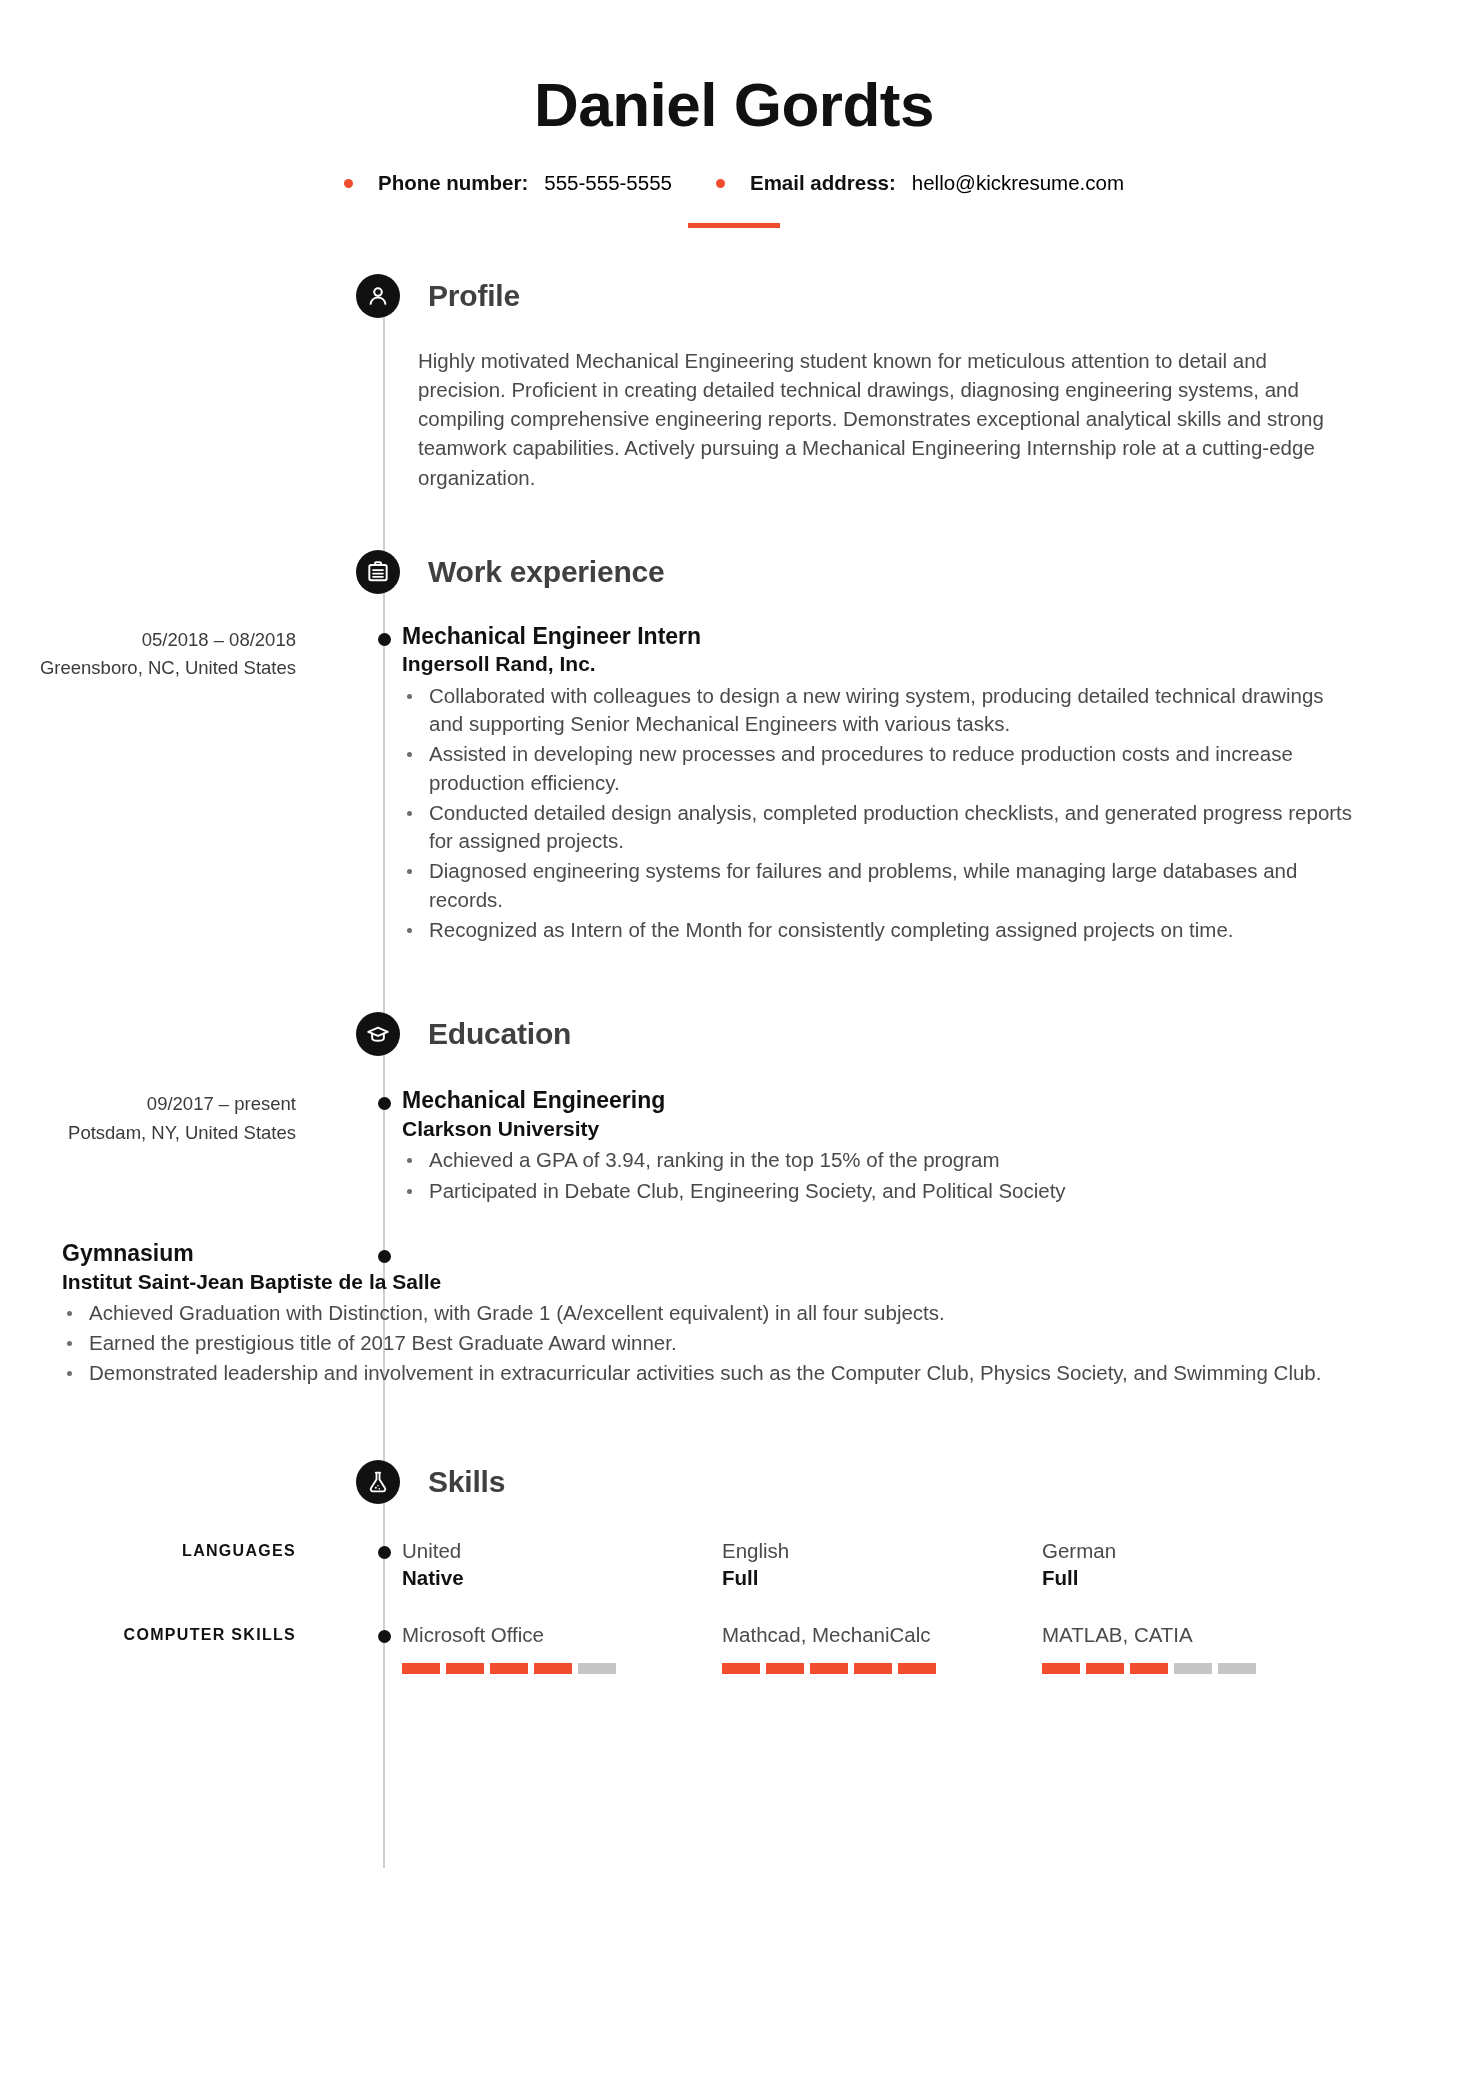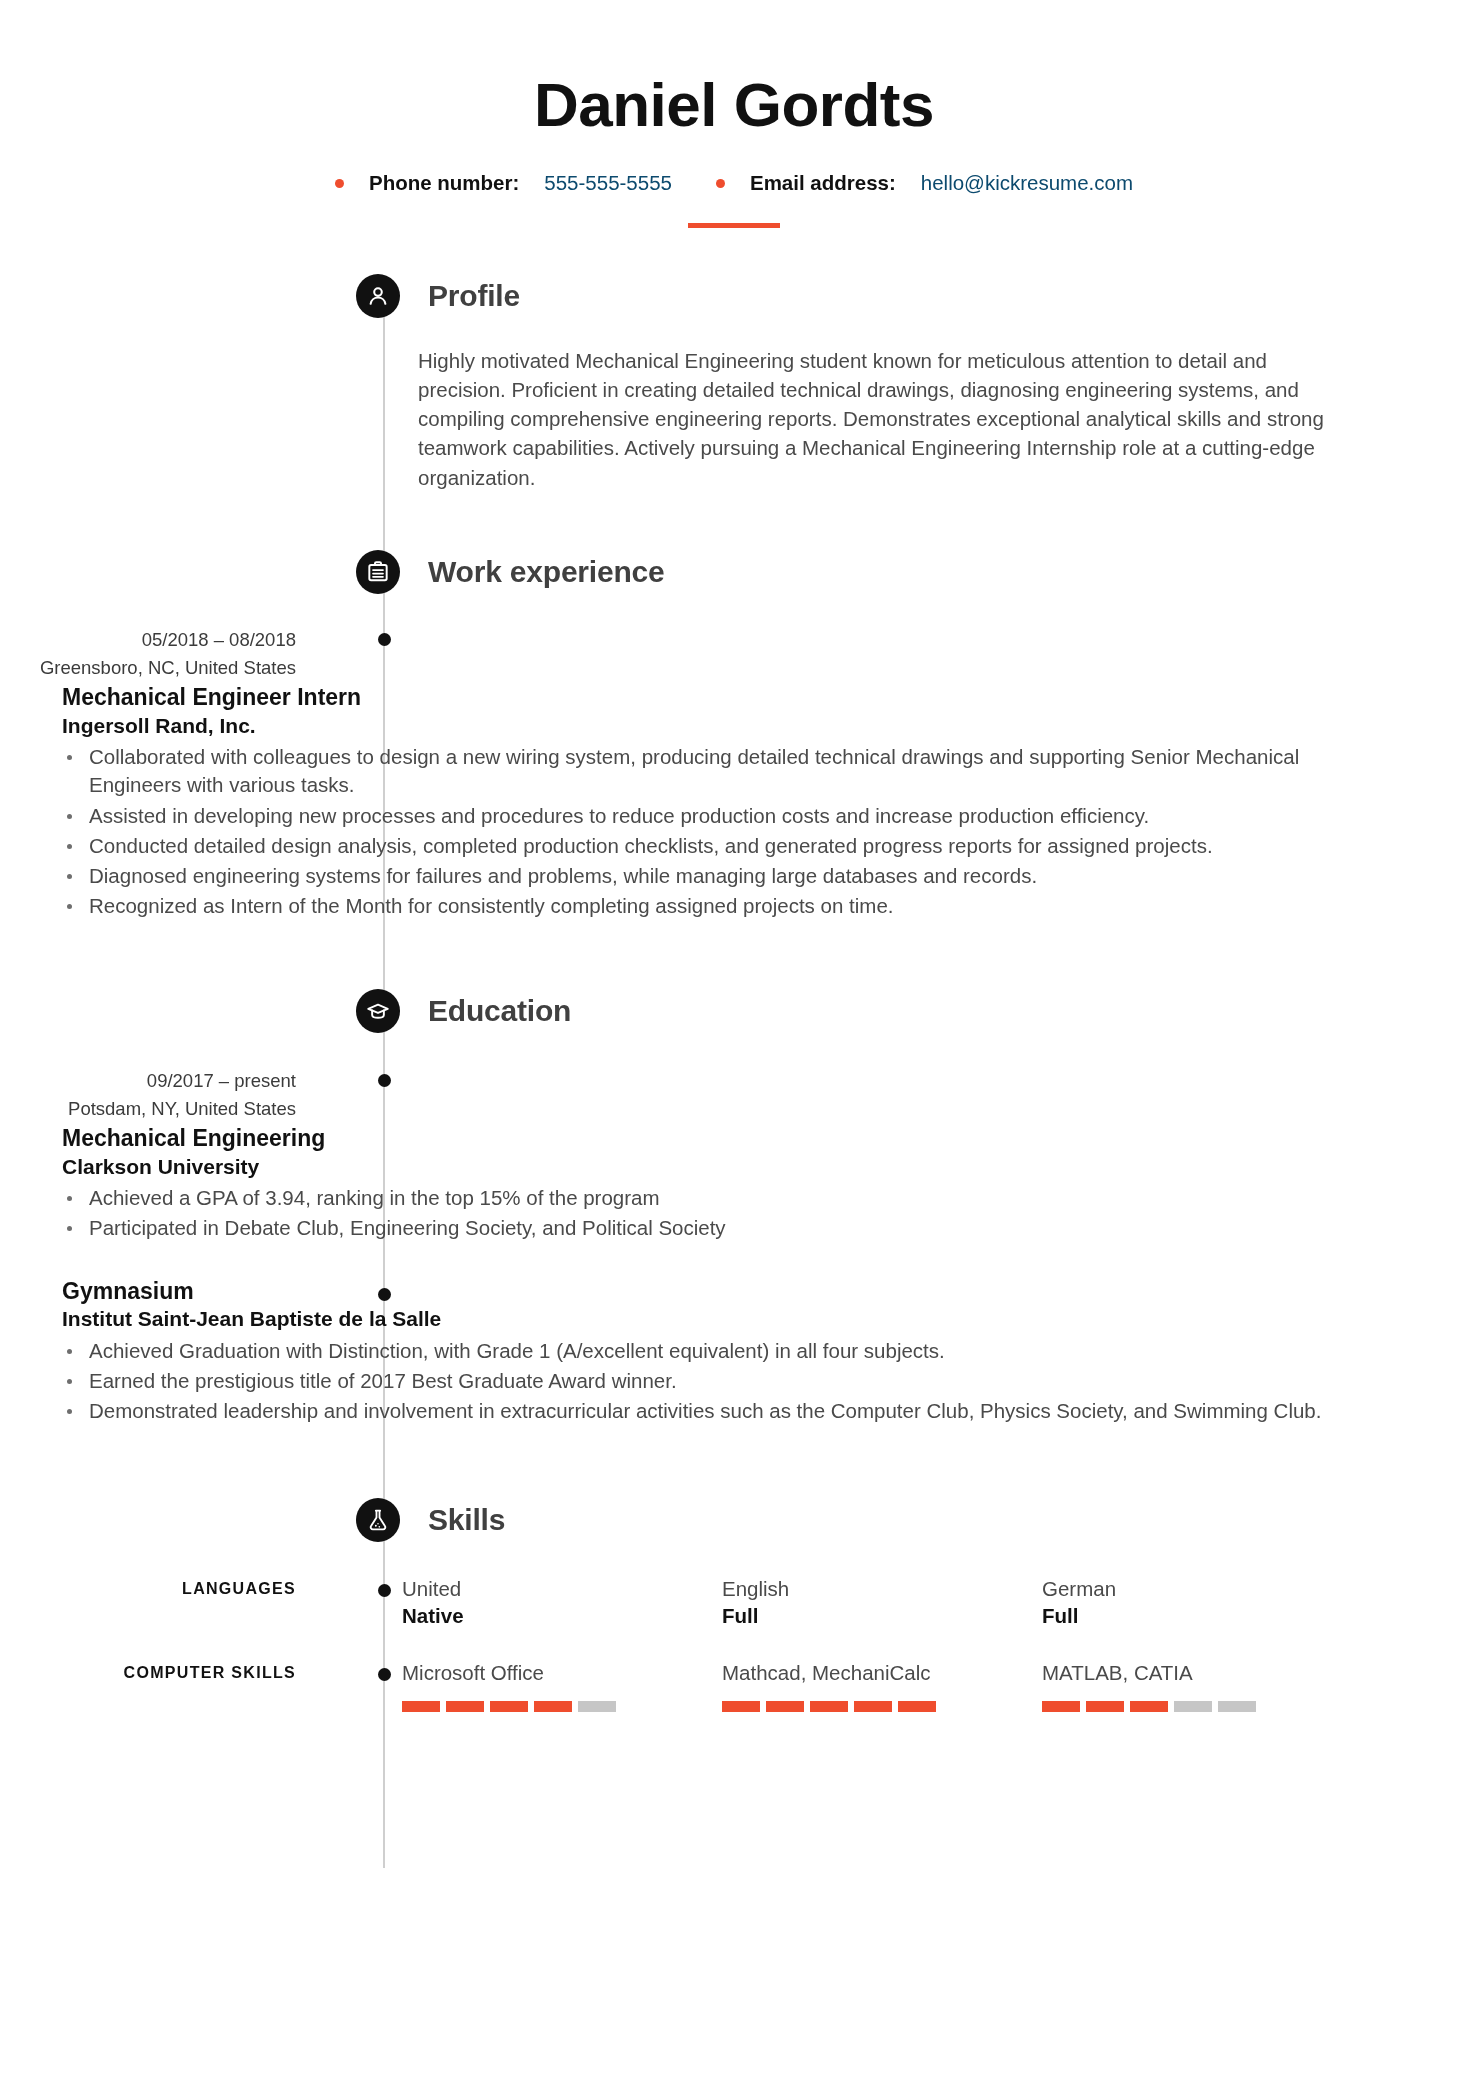--- a/index.html
+++ b/index.html
@@ -41,21 +41,21 @@
     display: inline-block;
     width: 9px; height: 9px;
     border-radius: 50%;
     background: #ef4d2e;
     margin: 0 9px 0 0;
     position: relative;
     top: 0px;
     flex: none;
   }
   .c-label { font-weight: 700; color: #111111; }
-  .c-value { color: #0c4a6e; margin-left: 9px; }
+  .c-value { color: #000000; }
   .c-gap { display: inline-block; width: 12px; }
   .header-rule {
     width: 92px;
     height: 5px;
     background: #ef4d2e;
     margin: 28px auto 0 auto;
   }
 
   
   .timeline-axis {
@@ -95,21 +95,20 @@
     font-weight: 700;
     color: #404040;
     letter-spacing: -0.2px;
   }
 
   
   .entry {
     position: relative;
     display: flex;
     margin-top: 20px;
-    flex-direction: column;
   }
   .meta {
     width: 340px;
     flex: none;
     text-align: right;
     padding-right: 44px;
     padding-top: 4px;
     font-size: 18.5px;
     line-height: 1.55;
     color: #3b3b3b;

